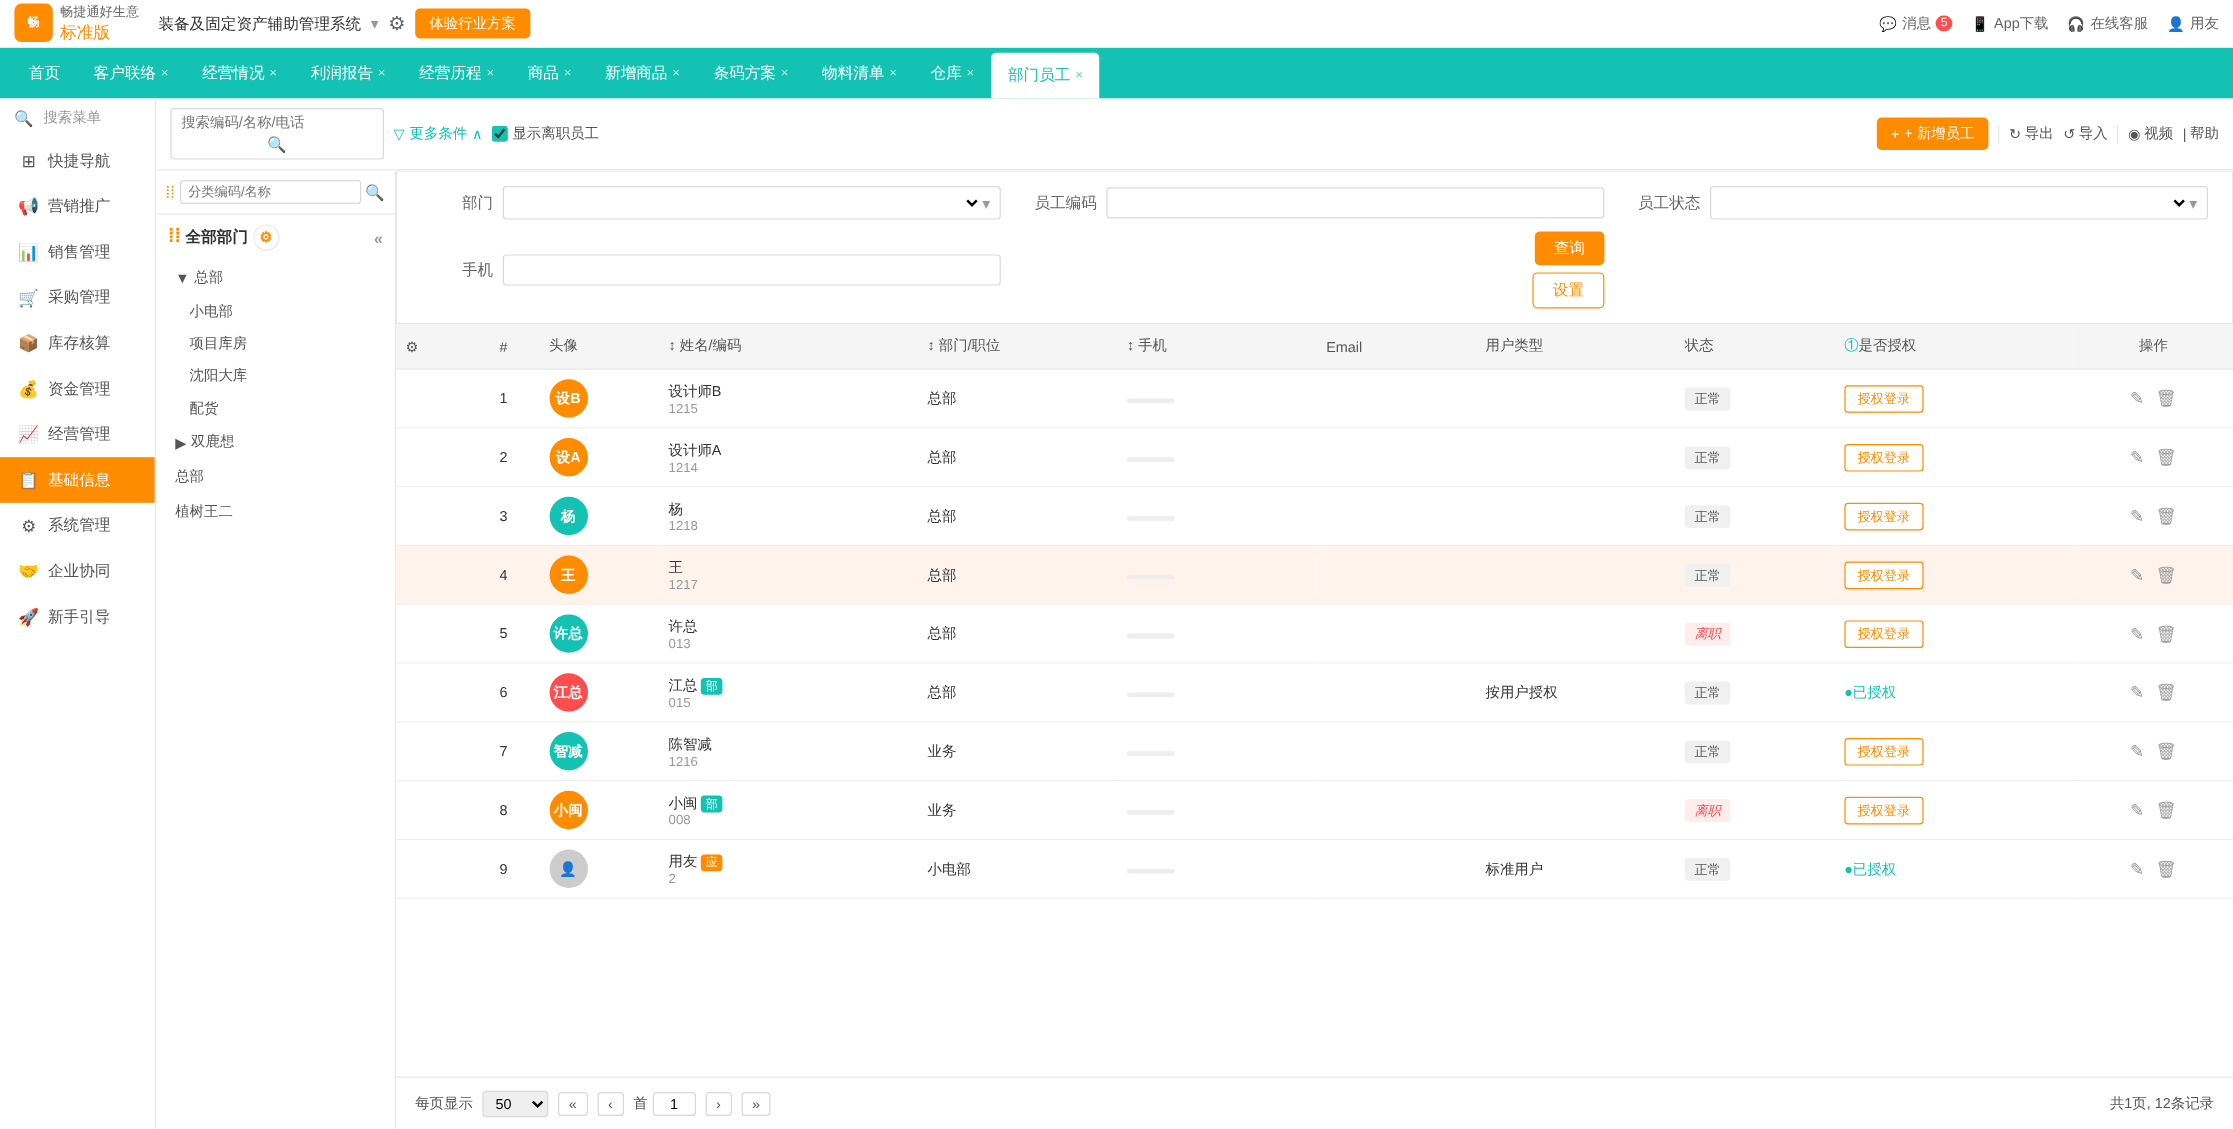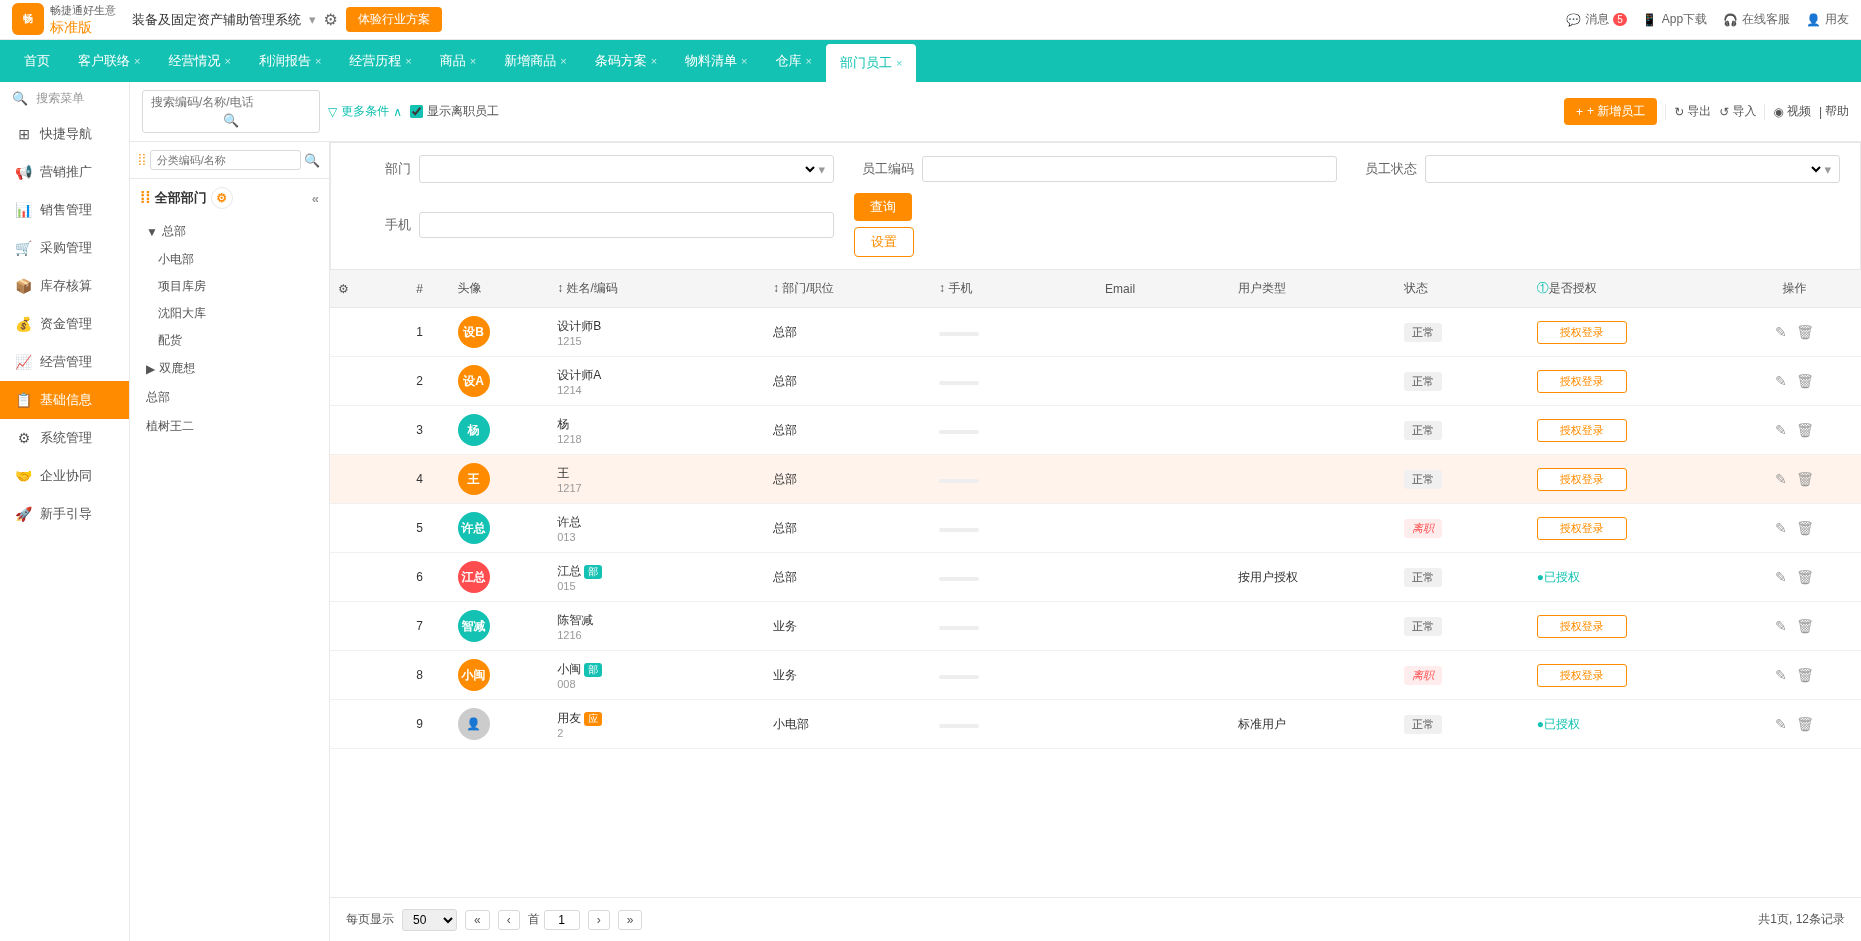--- a/index.html
+++ b/index.html
@@ -56,33 +56,33 @@
 
     
     .filter-form { background: #fff; border: 1px solid #e8e8e8; margin: 0; padding: 12px 20px; display: grid; grid-template-columns: 1fr 1fr 1fr; gap: 10px 20px; }
     .form-row { display: flex; align-items: center; gap: 8px; }
     .form-label { color: #666; font-size: 13px; white-space: nowrap; width: 60px; text-align: right; }
     .form-input { flex: 1; border: 1px solid #d9d9d9; border-radius: 3px; padding: 5px 8px; font-size: 12px; }
     .form-select-wrap { flex: 1; display: flex; align-items: center; border: 1px solid #d9d9d9; border-radius: 3px; padding: 5px 8px; background: #fff; }
     .form-select-wrap select { border: none; outline: none; font-size: 12px; flex: 1; background: transparent; }
     .query-btn { background: #ff8c00; color: #fff; border: none; border-radius: 4px; padding: 5px 16px; font-size: 13px; cursor: pointer; }
     .set-btn { background: #fff; color: #ff8c00; border: 1px solid #ff8c00; border-radius: 4px; padding: 5px 16px; font-size: 13px; cursor: pointer; }
-    .form-actions { display: flex; flex-direction: column; gap: 6px; align-items: flex-start; justify-content: center; }
+    .form-actions { display: flex; flex-direction: column; gap: 6px; align-items: flex-end; justify-content: center; }
 
     
     .table-wrap { flex: 1; overflow: auto; background: #fff; }
     table { width: 100%; border-collapse: collapse; font-size: 12px; }
     th { background: #f5f5f5; padding: 10px 8px; text-align: left; border-bottom: 1px solid #e8e8e8; color: #555; font-weight: normal; white-space: nowrap; }
     td { padding: 8px; border-bottom: 1px solid #f0f0f0; vertical-align: middle; }
     tr.highlighted td { background: #fff3eb; }
     .avatar { width: 32px; height: 32px; border-radius: 50%; display: flex; align-items: center; justify-content: center; color: #fff; font-size: 12px; font-weight: bold; }
     .status-tag { display: inline-block; padding: 2px 8px; border-radius: 3px; font-size: 11px; }
     .status-normal { background: #f0f0f0; color: #555; }
     .status-resigned { background: #ffeded; color: #ff4d4f; font-style: italic; }
-    .auth-btn { background: #fff; color: #ff8c00; border: 1px solid #ff8c00; border-radius: 3px; padding: 3px 22px; font-size: 11px; cursor: pointer; }
+    .auth-btn { background: #fff; color: #ff8c00; border: 1px solid #ff8c00; border-radius: 3px; padding: 3px 10px; font-size: 11px; cursor: pointer; }
     .authorized-dot { color: #13c2b2; }
     .op-icon { color: #999; cursor: pointer; font-size: 14px; margin: 0 3px; }
     .name-code { display: flex; flex-direction: column; }
     .emp-code { color: #999; font-size: 11px; }
     .dept-badge { display: inline-block; background: #13c2b2; color: #fff; border-radius: 3px; font-size: 10px; padding: 0 4px; margin-left: 3px; }
     .orange-badge { background: #ff8c00; }
     .phone-blur { color: #ccc; background: #eee; border-radius: 3px; padding: 2px 20px; font-size: 11px; display: inline-block; }
 
     
     .pagination { height: 44px; background: #fff; border-top: 1px solid #e8e8e8; display: flex; align-items: center; padding: 0 16px; gap: 8px; font-size: 12px; color: #555; }

